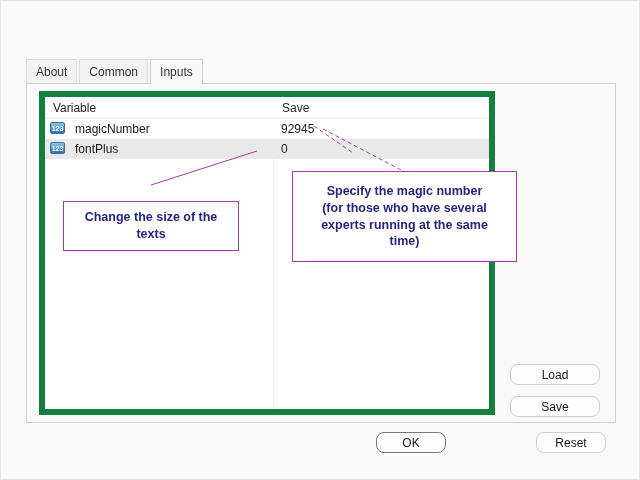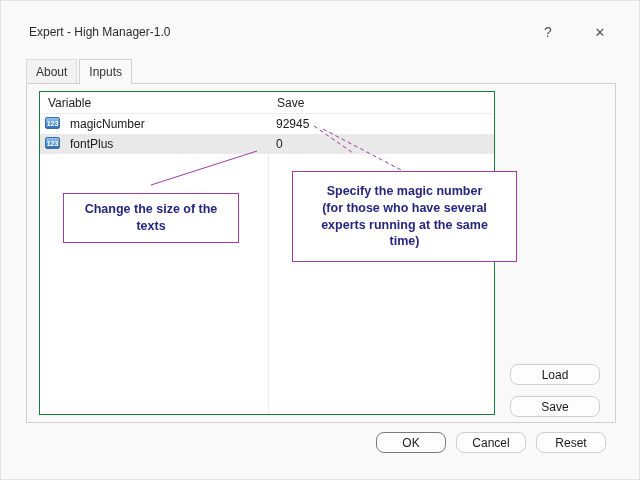--- a/index.html
+++ b/index.html
@@ -52,21 +52,21 @@
   
   .panel {
     position:absolute; left:25px; top:82px; width:590px; height:340px;
     border:1px solid #cfcfcf;
     background:#f9f9f9;
     z-index:1;
   }
   
   .ptable {
     position:absolute; left:12px; top:7px; width:456px; height:324px;
-    background:#ffffff; border:1px solid #15803d;
+    background:#ffffff; border:6px solid #15803d;
   }
   .col-sep {
     position:absolute; left:228px; top:0; bottom:0; width:1px;
     background:#ececec;
   }
   .thead { position:absolute; left:0; top:0; right:0; height:22px;
     border-bottom:1px solid #ececec; background:#ffffff; }
   .th { position:absolute; top:0; height:22px; display:flex; align-items:center;
     padding-left:8px; color:#222; }
   .th.var { left:0; width:228px; }
@@ -98,45 +98,39 @@
   .btn-reset  { left:535px; top:431px; width:70px; }
   
   .callout {
     position:absolute; background:#ffffff;
     border:1px solid #a03ba0;
     color:#26267e; font-weight:bold; font-size:12.5px;
     display:flex; align-items:center; justify-content:center;
     text-align:center; white-space:pre-line; line-height:1.35;
     z-index:5; padding:2px 6px;
   }
-  .callout-left  { left:62px;  top:192px; width:176px; height:50px; }
+  .callout-left  { left:62px;  top:200px; width:176px; height:50px; }
   .callout-right { left:291px; top:170px; width:225px; height:91px; }
   .pointer-lines {
     position:absolute; left:0; top:0; width:640px; height:480px;
     pointer-events:none; z-index:4;
   }
 </style>
 </head>
 <body>
 
 <div class="window">
 
-  <div class="titlebar">
-    <div class="title-text">Expert - High Manager-1.0</div>
-    <div class="titlebar-btn help-btn">
-      <span>?</span>
-    </div>
-    <div class="titlebar-btn close-btn">
-      <span>✕</span>
-    </div>
-  </div>
 
   <div class="tabs">
     <div class="tab">
       <span>About</span>
+    </div>
+    <div class="tab">
+      <span>Common</span>
     </div>
     <div class="tab active">
       <span>Inputs</span>
     </div>
   </div>
 
   <div class="panel">
 
     <div class="ptable">
       <div class="col-sep"></div>
@@ -179,20 +173,17 @@
   <div class="callout callout-left">Change the size of the
 texts</div>
   <div class="callout callout-right">Specify the magic number
 (for those who have several
 experts running at the same
 time)</div>
 
   <div class="btn btn-ok">
     <span>OK</span>
   </div>
-  <div class="btn btn-cancel">
-    <span>Cancel</span>
-  </div>
   <div class="btn btn-reset">
     <span>Reset</span>
   </div>
 
 </div>
 
 </body></html>

